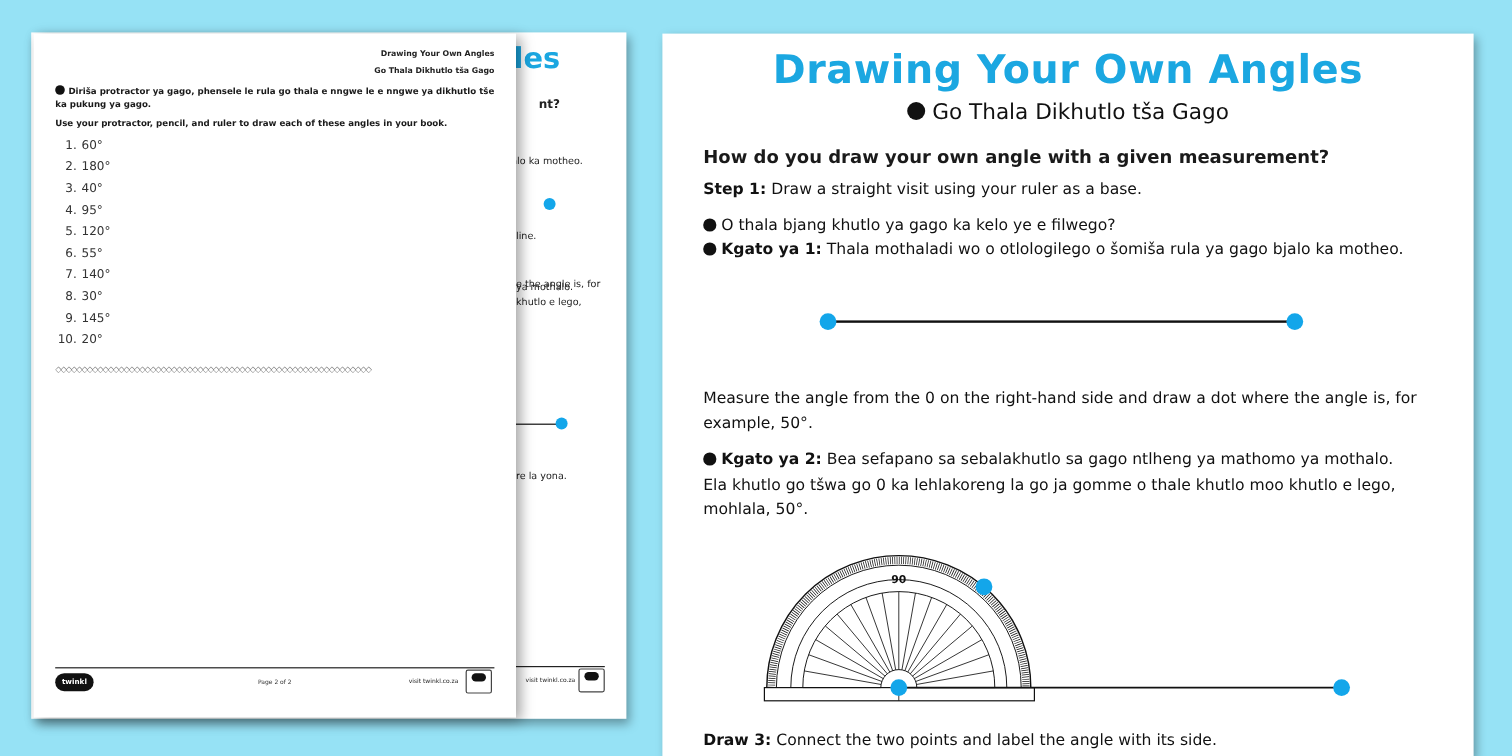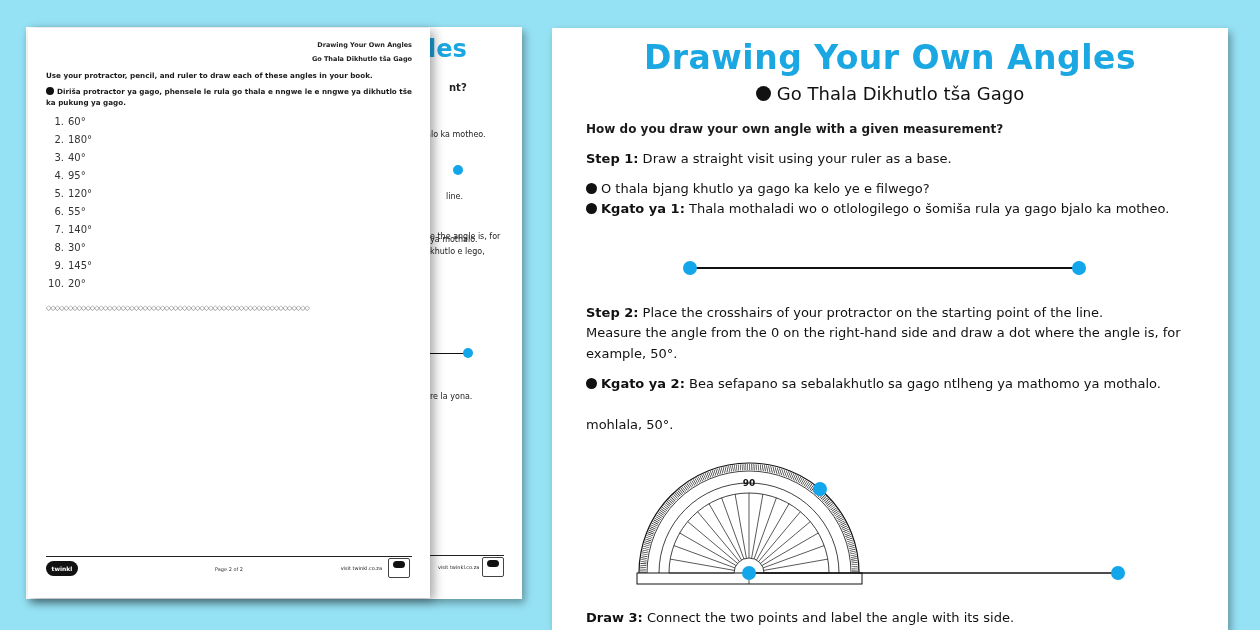--- a/index.html
+++ b/index.html
@@ -36,56 +36,56 @@
   .twinkl-logo { position: absolute; left: 18px; top: 533px; width: 32px; height: 15px; background: #111; border-radius: 8px; color: #fff; font-size: 6px; font-weight: bold; text-align: center; line-height: 15px; }
   .page-num { position: absolute; left: 0; right: 0; top: 538px; text-align: center; font-size: 5px; color: #333; }
   .visit { position: absolute; right: 48px; top: 537px; font-size: 5px; color: #222; }
   .badge-box { position: absolute; right: 20px; top: 530px; width: 22px; height: 20px; border: 1px solid #444; border-radius: 2px; background: #fff; }
   .badge-box::before { content: ""; position: absolute; left: 4px; top: 2px; width: 12px; height: 7px; background: #111; border-radius: 4px; }
 
   
   .rp-title { position: absolute; left: 0; right: 0; top: 10px; text-align: center; color: #1ba7e1; font-size: 33px; font-weight: bold; letter-spacing: 0.5px; }
   .rp-subtitle { position: absolute; left: 0; right: 0; top: 55px; text-align: center; font-size: 18px; color: #111; }
   .rp-subtitle .nso-badge { width: 15px; height: 15px; vertical-align: -1px; margin-right: 6px; }
-  .rp-q { position: absolute; left: 34px; top: 94px; font-size: 12px; font-weight: bold; }
+  .rp-q { position: absolute; left: 34px; top: 94px; font-size: 15px; font-weight: bold; }
   .rp-text { position: absolute; left: 34px; font-size: 13px; line-height: 20px; color: #111; white-space: nowrap; }
   .rp-text b { font-weight: bold; }
   .rp-text .nso-badge { width: 11px; height: 11px; margin-right: 4px; vertical-align: -1px; }
 
   .dot { position: absolute; width: 14px; height: 14px; border-radius: 50%; background: #13a6ea; }
   .hline { position: absolute; height: 2px; background: #111; }
 </style>
 </head>
 <body>
 
 <div class="page" id="back-page">
   <div class="peek" style="left:402px;top:8px;font-size:24px;font-weight:bold;color:#1ba7e1;">les</div>
   <div class="peek" style="left:423px;top:55px;font-size:10px;font-weight:bold;">nt?</div>
   <div class="peek" style="left:400px;top:103px;">alo ka motheo.</div>
   <div class="dot" style="left:427px;top:138px;width:10px;height:10px;"></div>
-  <div class="peek" style="left:404px;top:165px;padding-left:16px;">line.</div>
+  <div class="peek" style="left:404px;top:165px;">line.</div>
   <div class="peek" style="left:404px;top:178px;margin-top:27px;">e the angle is, for</div>
   <div class="peek" style="left:404px;top:208px;">ya mothalo.</div>
   <div class="peek" style="left:404px;top:220px;">khutlo e lego,</div>
   <div class="hline" style="left:404px;top:326px;width:36px;height:1px;"></div>
   <div class="dot" style="left:437px;top:321px;width:10px;height:10px;"></div>
   <div class="peek" style="left:404px;top:365px;">re la yona.</div>
   <div style="position:absolute;left:404px;right:18px;top:528px;border-top:1px solid #222;"></div>
   <div class="peek" style="left:412px;top:537px;font-size:5px;">visit twinkl.co.za</div>
   <div class="badge-box" style="right:18px;"></div>
 </div>
 
 <div class="page" id="left-page">
   <div class="lp-header">
     <div>Drawing Your Own Angles</div>
     <div>Go Thala Dikhutlo tša Gago</div>
   </div>
   <div class="lp-intro">
+    <p><span class="nso-badge"></span><span>Diriša protractor ya gago, phensele le rula go thala e nngwe le e nngwe ya dikhutlo tše ka pukung ya gago.</span></p>
     <p>Use your protractor, pencil, and ruler to draw each of these angles in your book.</p>
-    <p><span class="nso-badge"></span><span>Diriša protractor ya gago, phensele le rula go thala e nngwe le e nngwe ya dikhutlo tše ka pukung ya gago.</span></p>
   </div>
   <ul class="lp-list">
     <li><span class="num">1.</span><span>60°</span></li>
     <li><span class="num">2.</span><span>180°</span></li>
     <li><span class="num">3.</span><span>40°</span></li>
     <li><span class="num">4.</span><span>95°</span></li>
     <li><span class="num">5.</span><span>120°</span></li>
     <li><span class="num">6.</span><span>55°</span></li>
     <li><span class="num">7.</span><span>140°</span></li>
     <li><span class="num">8.</span><span>30°</span></li>
@@ -107,25 +107,25 @@
   <div class="rp-q">How do you draw your own angle with a given measurement?</div>
 
   <div class="rp-text" style="top:121px;"><b>Step 1:</b><span> Draw a straight visit using your ruler as a base.</span></div>
   <div class="rp-text" style="top:151px;"><span class="nso-badge"></span><span>O thala bjang khutlo ya gago ka kelo ye e filwego?</span></div>
   <div class="rp-text" style="top:171px;"><span class="nso-badge"></span><b>Kgato ya 1:</b><span> Thala mothaladi wo o otlologilego o šomiša rula ya gago bjalo ka motheo.</span></div>
 
   <div class="hline" style="left:138px;top:239px;width:390px;"></div>
   <div class="dot" style="left:131px;top:233px;"></div>
   <div class="dot" style="left:520px;top:233px;"></div>
 
-  <div class="rp-text" style="top:275px;"><b>Step 2:</b><span> Place the crosshairs of your protractor on the starting point of the line.</span></div>
   <div class="rp-text" style="top:295px;">Measure the angle from the 0 on the right-hand side and draw a dot where the angle is, for</div>
   <div class="rp-text" style="top:316px;">example, 50°.</div>
 
   <div class="rp-text" style="top:346px;"><span class="nso-badge"></span><b>Kgato ya 2:</b><span> Bea sefapano sa sebalakhutlo sa gago ntlheng ya mathomo ya mothalo.</span></div>
+  <div class="rp-text" style="top:367px;">Ela khutlo go tšwa go 0 ka lehlakoreng la go ja gomme o thale khutlo moo khutlo e lego,</div>
   <div class="rp-text" style="top:387px;">mohlala, 50°.</div>
 
   <svg style="position:absolute;left:80px;top:420px;" width="520" height="140" viewBox="0 0 520 140">
     <g fill="none" stroke="#111">
 
       <rect x="5" y="125" width="225" height="11" stroke-width="1"></rect>
 
       <path d="M 7 125 A 110 110 0 0 1 227 125" stroke-width="1.2"></path>
 
       <path d="M 15 125 A 102 102 0 0 1 219 125" stroke-width="0.8"></path>

